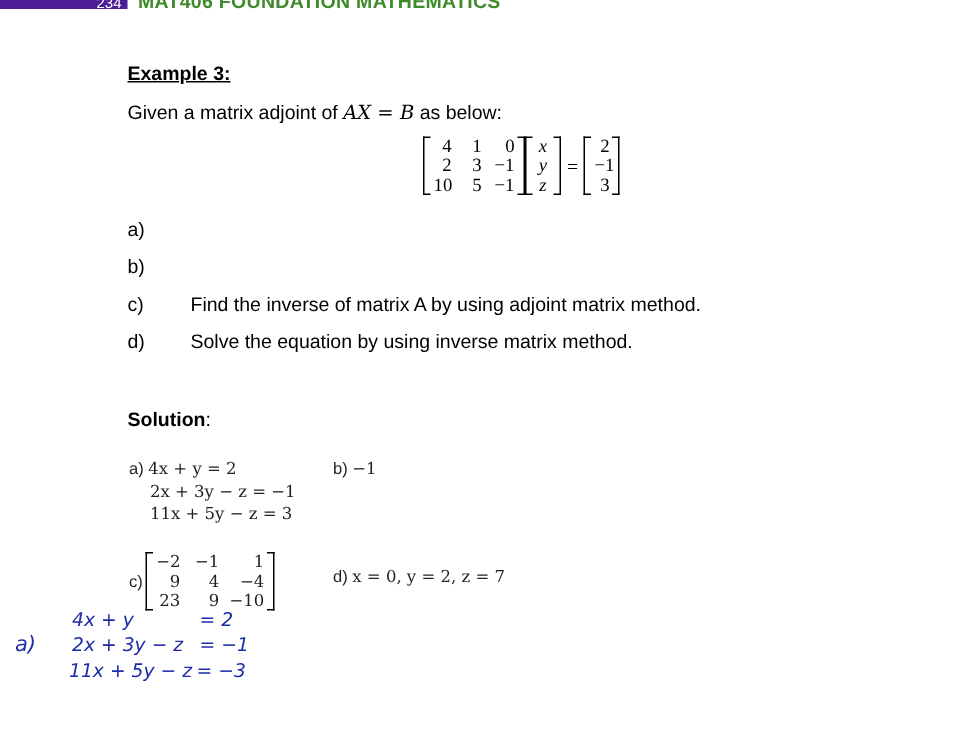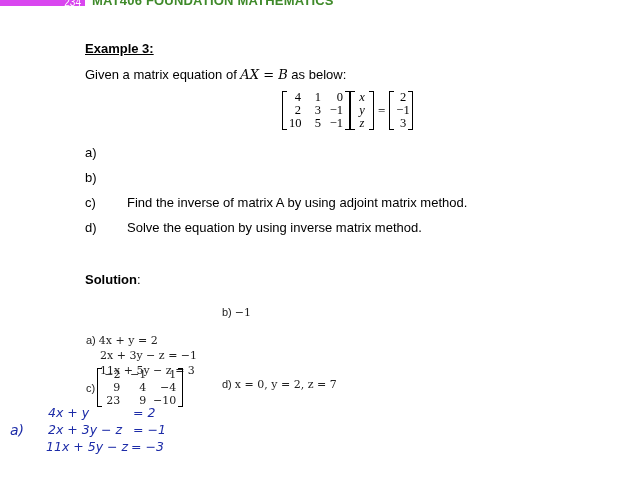--- a/index.html
+++ b/index.html
@@ -1,59 +1,59 @@
 <!DOCTYPE html>
 <html><head>
 <meta charset="utf-8">
 <style>
   html,body{margin:0;padding:0;background:#fff;}
   body{width:639px;height:487px;position:relative;overflow:hidden;font-family:"Liberation Sans",sans-serif;color:#000;}
-  .hdr-badge{position:absolute;left:0;top:0;width:85px;height:6px;background:#d946ef;color:#fff;font-size:10px;line-height:6px;text-align:right;padding-right:4px;box-sizing:border-box;overflow:hidden;}
+  .hdr-badge{position:absolute;left:0;top:0;width:85px;height:6px;background:#4c1d95;color:#fff;font-size:10px;line-height:6px;text-align:right;padding-right:4px;box-sizing:border-box;overflow:hidden;}
   .hdr-title{position:absolute;left:92px;top:-7px;font-size:13px;font-weight:bold;color:#3f8a2a;letter-spacing:0.2px;white-space:nowrap;}
   .ex-title{position:absolute;left:85px;top:41px;font-size:13px;font-weight:bold;text-decoration:underline;}
   .intro{position:absolute;left:85px;top:67px;font-size:13px;}
   .serif-i{font-family:"DejaVu Serif","Liberation Serif",serif;font-style:italic;text-align:center;}
   .mateq{position:absolute;left:282px;top:91px;display:flex;align-items:center;font-family:"Liberation Serif",serif;font-size:12.5px;}
   .mat{display:grid;position:relative;padding:0 4px;line-height:13px;}
   .mat::before,.mat::after{content:"";position:absolute;top:0;bottom:0;width:4px;border:1px solid #000;}
   .mat::before{left:0;border-right:none;}
   .mat::after{right:0;border-left:none;}
   .mat span{text-align:right;padding:0 3px;}
   .mat.c3{grid-template-columns:18px 20px 22px;}
   .mat.c1{grid-template-columns:16px;}
   .mat.v span{font-style:italic;text-align:center;}
   .eqs{margin:0 4px;font-size:13px;}
   .q{position:absolute;left:85px;font-size:13px;display:flex;}
   .q .lbl{width:42px;}
   .sol-title{position:absolute;left:85px;top:272px;font-size:13px;font-weight:bold;}
   .sol-title span.colon{font-weight:normal;}
   .ans{position:absolute;font-family:"Liberation Sans",sans-serif;font-size:11px;color:#222;}
   .ans .m{font-family:"DejaVu Serif",serif;font-size:11px;}
-  .ans-a{left:86px;top:306px;margin-top:28px;}
+  .ans-a{left:86px;top:306px;}
   .ans-a div{height:15px;}
   .ans-a .ind{padding-left:14px;}
   .ans-b{left:222px;top:306px;}
   .ans-c{left:86px;top:368px;display:flex;align-items:center;}
   .ans-c .mat{font-family:"DejaVu Serif",serif;font-size:11px;line-height:13px;}
   .ans-c .mat.c3{grid-template-columns:22px 26px 30px;}
   .ans-d{left:222px;top:378px;}
   .hand{position:absolute;left:10px;top:403px;color:#1d2ca8;font-family:"DejaVu Sans",sans-serif;font-style:italic;font-size:12.5px;}
   .hand .lbl{position:absolute;left:0;top:19px;font-size:14px;}
   .hand .line{position:absolute;white-space:nowrap;}
   .hand .lhs{display:inline-block;width:85px;}
 </style>
 </head>
 <body>
 
 <div class="hdr-badge">234</div>
 <div class="hdr-title">MAT406 FOUNDATION MATHEMATICS</div>
 
 <div class="ex-title">Example 3:</div>
 <div class="intro">
-  <span>Given a matrix equation of </span><span class="serif-i">AX = B</span><span> as below:</span>
+  <span>Given a matrix adjoint of </span><span class="serif-i">AX = B</span><span> as below:</span>
 </div>
 
 <div class="mateq">
   <div class="mat c3">
     <span>4</span>
       <span>1</span>
       <span>0</span>
     <span>2</span>
       <span>3</span>
       <span>−1</span>

